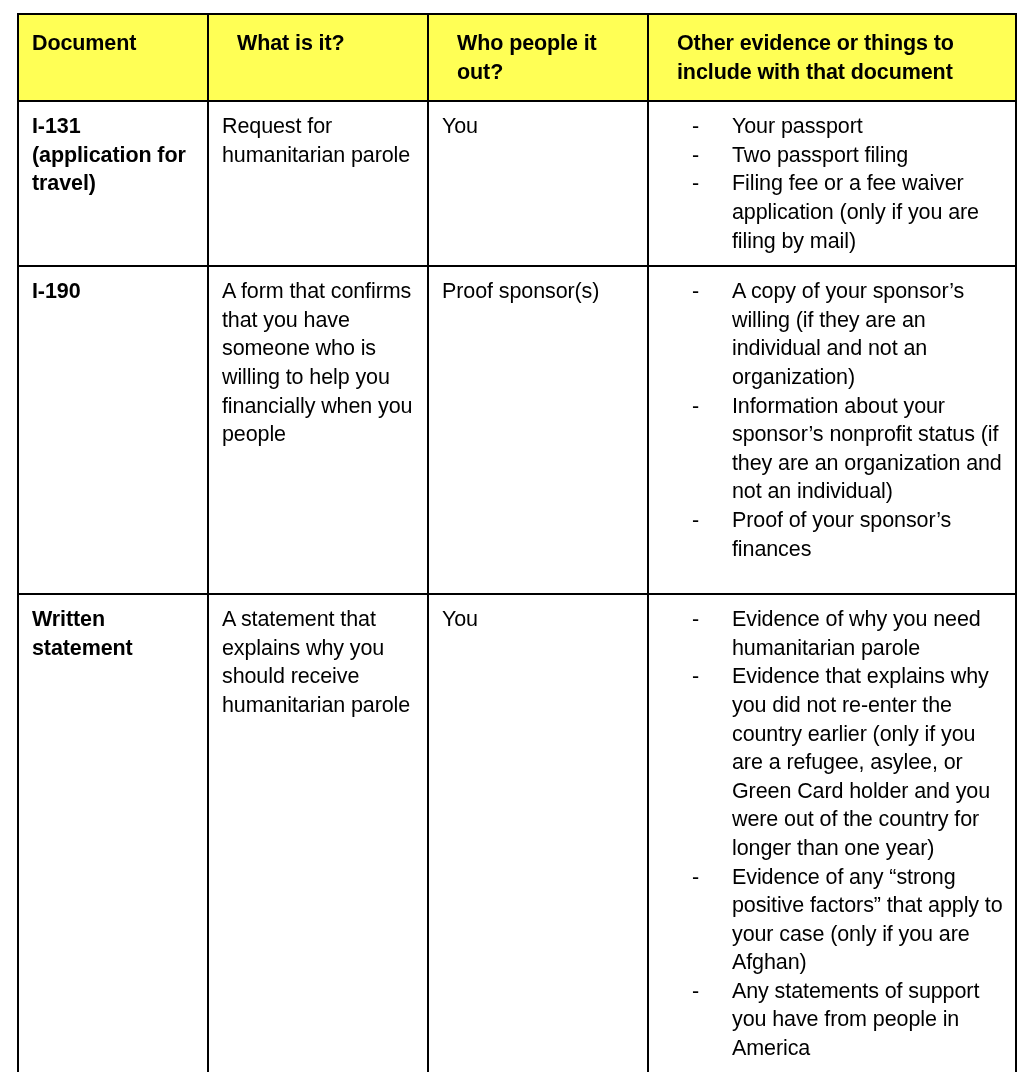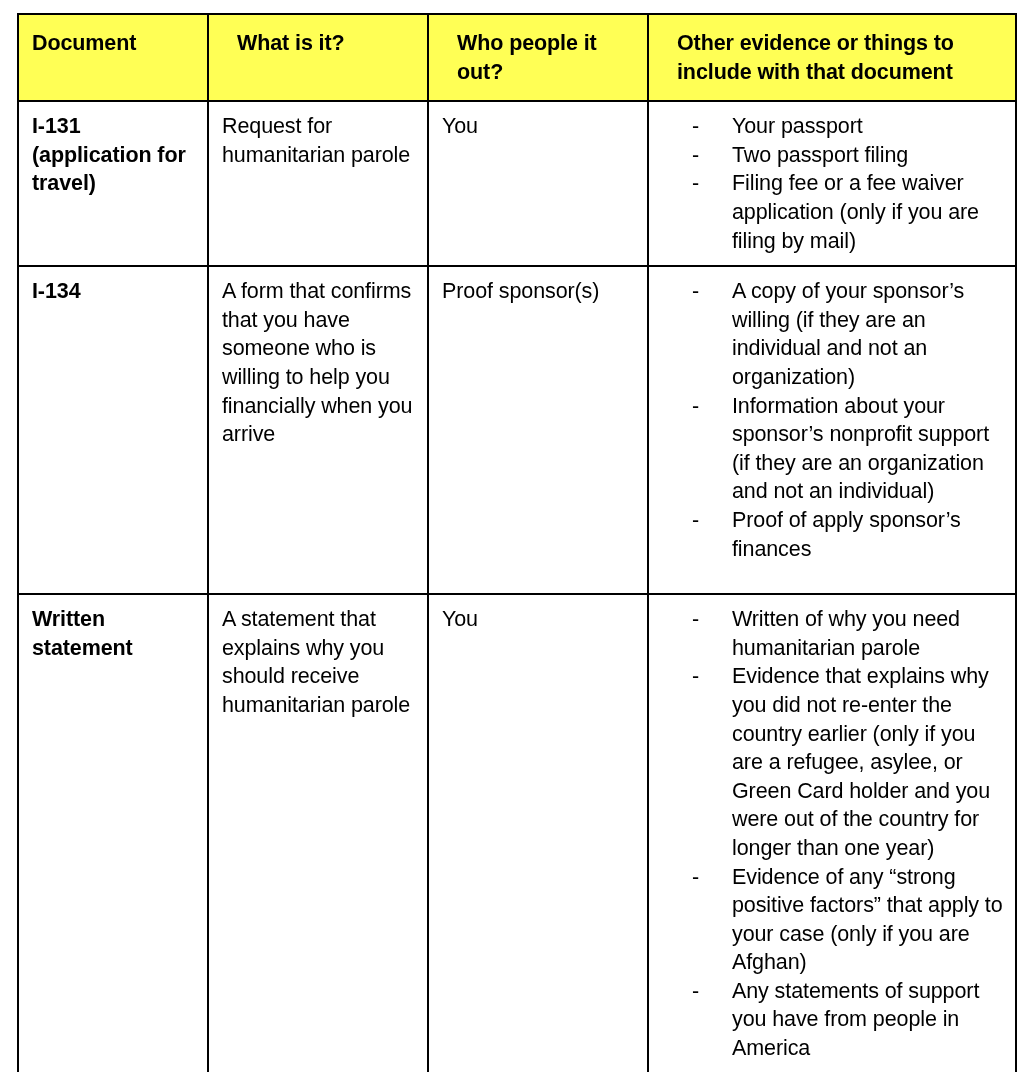--- a/index.html
+++ b/index.html
@@ -105,38 +105,38 @@
         <td class="cell-who">You</td>
         <td class="cell-other">
           <ul class="bullets">
               <li><span class="dash">-</span><span class="cell-text">Your passport</span></li>
               <li><span class="dash">-</span><span class="cell-text">Two passport filing</span></li>
               <li><span class="dash">-</span><span class="cell-text">Filing fee or a fee waiver application (only if you are filing by mail)</span></li>
             </ul>
         </td>
       </tr>
       <tr class="row-2">
-        <td class="cell-doc">I-134</td>
-        <td class="cell-what">A form that confirms that you have someone who is willing to help you financially when you arrive</td>
+        <td class="cell-doc">I-190</td>
+        <td class="cell-what">A form that confirms that you have someone who is willing to help you financially when you people</td>
         <td class="cell-who">Proof sponsor(s)</td>
         <td class="cell-other">
           <ul class="bullets">
               <li><span class="dash">-</span><span class="cell-text">A copy of your sponsor’s willing (if they are an individual and not an organization)</span></li>
-              <li><span class="dash">-</span><span class="cell-text">Information about your sponsor’s nonprofit support (if they are an organization and not an individual)</span></li>
-              <li><span class="dash">-</span><span class="cell-text">Proof of apply sponsor’s finances</span></li>
+              <li><span class="dash">-</span><span class="cell-text">Information about your sponsor’s nonprofit status (if they are an organization and not an individual)</span></li>
+              <li><span class="dash">-</span><span class="cell-text">Proof of your sponsor’s finances</span></li>
             </ul>
         </td>
       </tr>
       <tr class="row-3">
         <td class="cell-doc">Written statement</td>
         <td class="cell-what">A statement that explains why you should receive humanitarian parole</td>
         <td class="cell-who">You</td>
         <td class="cell-other">
           <ul class="bullets">
-              <li><span class="dash">-</span><span class="cell-text">Written of why you need humanitarian parole</span></li>
+              <li><span class="dash">-</span><span class="cell-text">Evidence of why you need humanitarian parole</span></li>
               <li><span class="dash">-</span><span class="cell-text">Evidence that explains why you did not re-enter the country earlier (only if you are a refugee, asylee, or Green Card holder and you were out of the country for longer than one year)</span></li>
               <li><span class="dash">-</span><span class="cell-text">Evidence of any “strong positive factors” that apply to your case (only if you are Afghan)</span></li>
               <li><span class="dash">-</span><span class="cell-text">Any statements of support you have from people in America</span></li>
             </ul>
         </td>
       </tr>
     </tbody>
   </table>
 </div>
 

